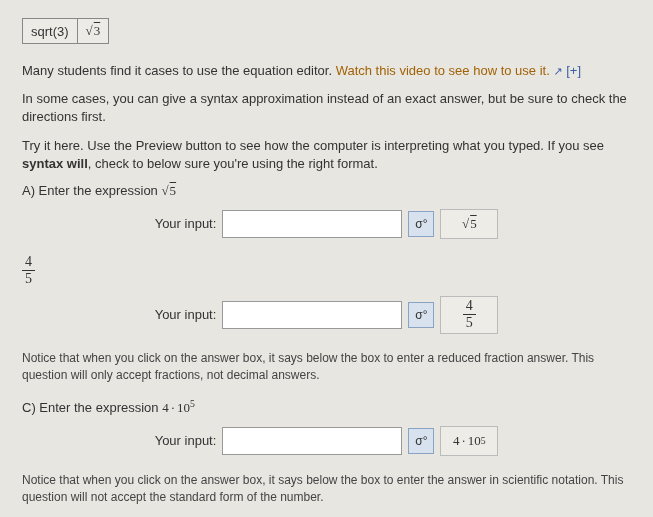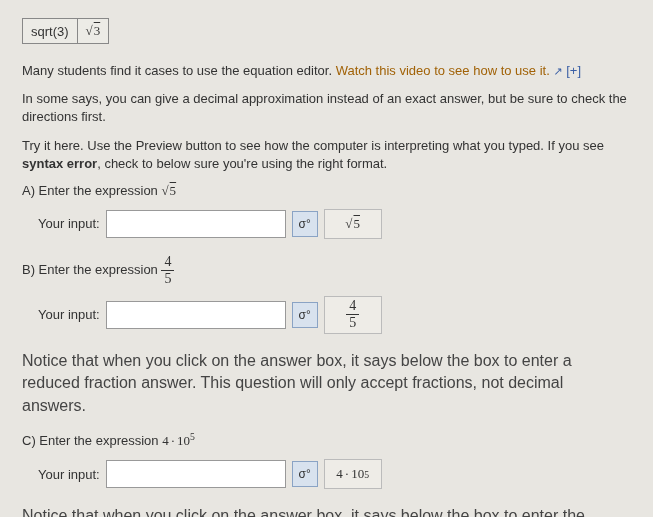--- a/index.html
+++ b/index.html
@@ -24,21 +24,22 @@
   }
   p { margin: 10px 0; line-height: 1.4; }
   a.link { color: #a16207; text-decoration: none; }
   .ext-icon { font-size: 11px; color: #3a5fa5; }
   .bracket { color: #3a5fa5; cursor: pointer; }
   .question-part { margin-top: 10px; margin-bottom: 6px; }
   .input-row {
     display: flex;
     align-items: center;
     gap: 6px;
-    margin: 10px 0 16px 16px;
+    margin: 10px 0 16px 0;
+    justify-content: center;
   }
   .input-label { }
   input.answer-box {
     width: 170px;
     height: 22px;
     border: 1px solid #999;
     background: #fff;
     padding: 2px 4px;
     font-size: 13px;
     box-sizing: content-box;
@@ -73,21 +74,21 @@
     align-items: center;
     font-family: 'Times New Roman', serif;
     font-size: 14px;
     line-height: 1;
     vertical-align: middle;
   }
   .frac .num { padding: 0 3px 1px 3px; }
   .frac .den { border-top: 1px solid #333; padding: 1px 3px 0 3px; }
   .dot { padding: 0 2px; }
   sup { font-size: 0.75em; }
-  .notice { font-size: 16px; color: #444; line-height: 1.4; margin: 6px 0 14px 0;}
+  .notice { font-size: 12px; color: #444; line-height: 1.4; margin: 6px 0 14px 0;}
   .serif { font-family: 'Times New Roman', serif; }
   b { font-weight: bold; }
 </style>
 </head>
 <body>
 
 <table class="example">
   <tbody>
       <tr>
     <td>sqrt(3)</td>
@@ -96,40 +97,39 @@
 </tbody>
   </table>
 
 <p>
   <span>Many students find it cases to use the equation editor. </span>
   <a href="#" class="link">Watch this video to see how to use it.</a>
   <span class="ext-icon">↗</span>
   <span class="bracket">[+]</span>
 </p>
 
-<p>In some says, you can give a decimal approximation instead of an exact answer, but be sure to check the directions first.</p>
+<p>In some cases, you can give a syntax approximation instead of an exact answer, but be sure to check the directions first.</p>
 
 <p>
-  <span>Try it here. Use the Preview button to see how the computer is interpreting what you typed. If you see </span><b>syntax error</b><span>, check to below sure you're using the right format.</span>
+  <span>Try it here. Use the Preview button to see how the computer is interpreting what you typed. If you see </span><b>syntax will</b><span>, check to below sure you're using the right format.</span>
 </p>
 
 <div class="question-part">
   <span>A) Enter the expression </span><span class="sqrt serif">√<span class="rad">5</span></span>
 </div>
 <div class="input-row">
   <span class="input-label">Your input:</span>
   <input type="text" class="answer-box" style="">
   <div class="preview-btn">σ°</div>
   <div class="expected">
       <span class="sqrt serif">√<span class="rad">5</span></span>
     </div>
 </div>
 
 <div class="question-part">
-  <span>B) Enter the expression </span>
   <span class="frac">
       <span class="num">4</span>
       <span class="den">5</span>
     </span>
 </div>
 <div class="input-row">
   <span class="input-label">Your input:</span>
   <input type="text" class="answer-box" style="">
   <div class="preview-btn">σ°</div>
   <div class="expected" style="height:30px;">

